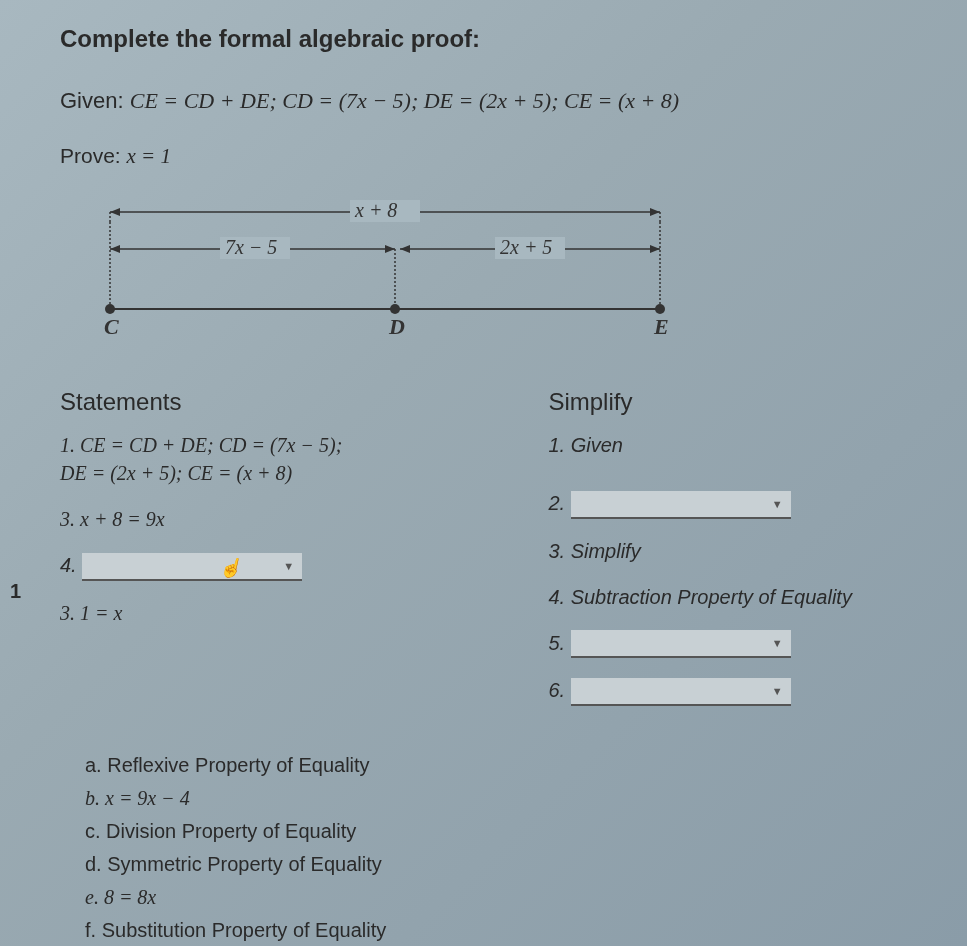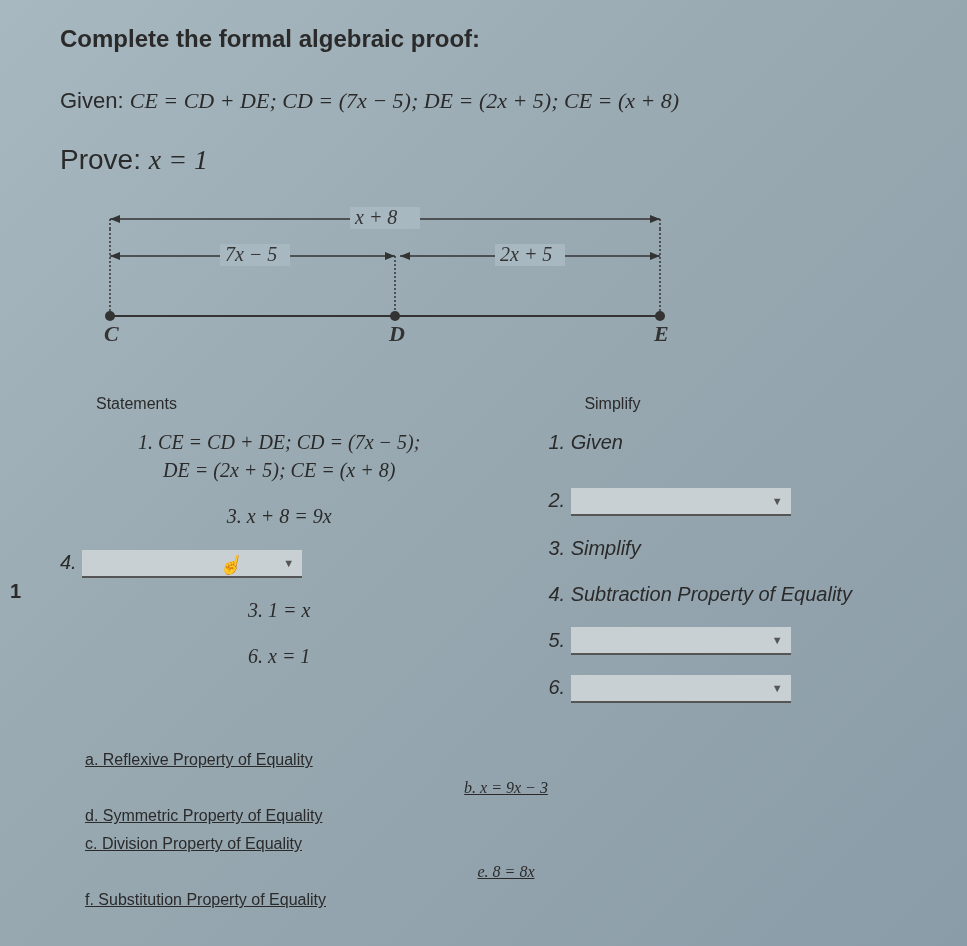--- a/index.html
+++ b/index.html
@@ -25,43 +25,42 @@
     .given {
       font-size: 22px;
       margin-bottom: 30px;
       margin-left: 20px;
     }
     .math-italic {
       font-style: italic;
       font-family: 'Times New Roman', serif;
     }
     .prove {
-      font-size: 28px;
+      font-size: 21px;
       margin-bottom: 25px;
       margin-left: 20px;
     }
     .diagram {
       margin-left: 40px;
       margin-bottom: 40px;
     }
     .proof-table {
       display: flex;
       margin-left: 20px;
       gap: 50px;
     }
     .statements-col {
       width: 440px;
     }
     .reasons-col {
       width: 380px;
     }
     .col-header {
-      font-size: 16px;
+      font-size: 24px;
       margin-bottom: 15px;
-      margin-left: 36px;
     }
     .proof-row {
       font-size: 20px;
       margin-bottom: 18px;
       line-height: 1.4;
       font-style: italic;
     }
     .dropdown {
       display: inline-block;
       background: #c8d0d4;
@@ -83,34 +82,32 @@
       position: absolute;
       top: 3px;
       right: 60px;
       font-size: 18px;
     }
     .answer-options {
       margin-top: 30px;
       margin-left: 45px;
     }
     .option {
-      font-size: 16px;
+      font-size: 20px;
       margin-bottom: 10px;
-      text-decoration: underline;
     }
     .marker {
       position: absolute;
       left: 10px;
       top: 580px;
       font-size: 20px;
       font-weight: bold;
     }
     .serif {
       font-family: 'Times New Roman', serif;
-      text-align: center;
     }
   </style>
 </head>
 <body>
 
 <div class="title">Complete the formal algebraic proof:</div>
 
 <div class="given">
   <span>Given: </span>
   <span class="math-italic serif">CE = CD + DE; CD = (7x − 5); DE = (2x + 5); CE = (x + 8)</span>
@@ -168,21 +165,20 @@
       <span>DE = (2x + 5); CE = (x + 8)</span>
     </div>
     <div class="proof-row serif math-italic">3. x + 8 = 9x</div>
     <div class="proof-row">
       <span>4.</span>
       <span class="dropdown">
         <span class="cursor-icon">☝</span>
       </span>
     </div>
     <div class="proof-row serif math-italic">3. 1 = x</div>
-    <div class="proof-row serif math-italic">6. x = 1</div>
   </div>
 
   <div class="reasons-col">
     <div class="col-header">Simplify</div>
     <div class="proof-row">1. Given</div>
     <div class="proof-row" style="margin-top:30px">
       <span>2.</span>
       <span class="dropdown"></span>
     </div>
     <div class="proof-row">3. Simplify</div>
@@ -193,18 +189,18 @@
     </div>
     <div class="proof-row">
       <span>6.</span>
       <span class="dropdown"></span>
     </div>
   </div>
 </div>
 
 <div class="answer-options">
   <div class="option">a. Reflexive Property of Equality</div>
-  <div class="option serif math-italic">b. x = 9x − 3</div>
+  <div class="option serif math-italic">b. x = 9x − 4</div>
+  <div class="option">c. Division Property of Equality</div>
   <div class="option">d. Symmetric Property of Equality</div>
-  <div class="option">c. Division Property of Equality</div>
   <div class="option serif math-italic">e. 8 = 8x</div>
   <div class="option">f. Substitution Property of Equality</div>
 </div>
 
 </body></html>

